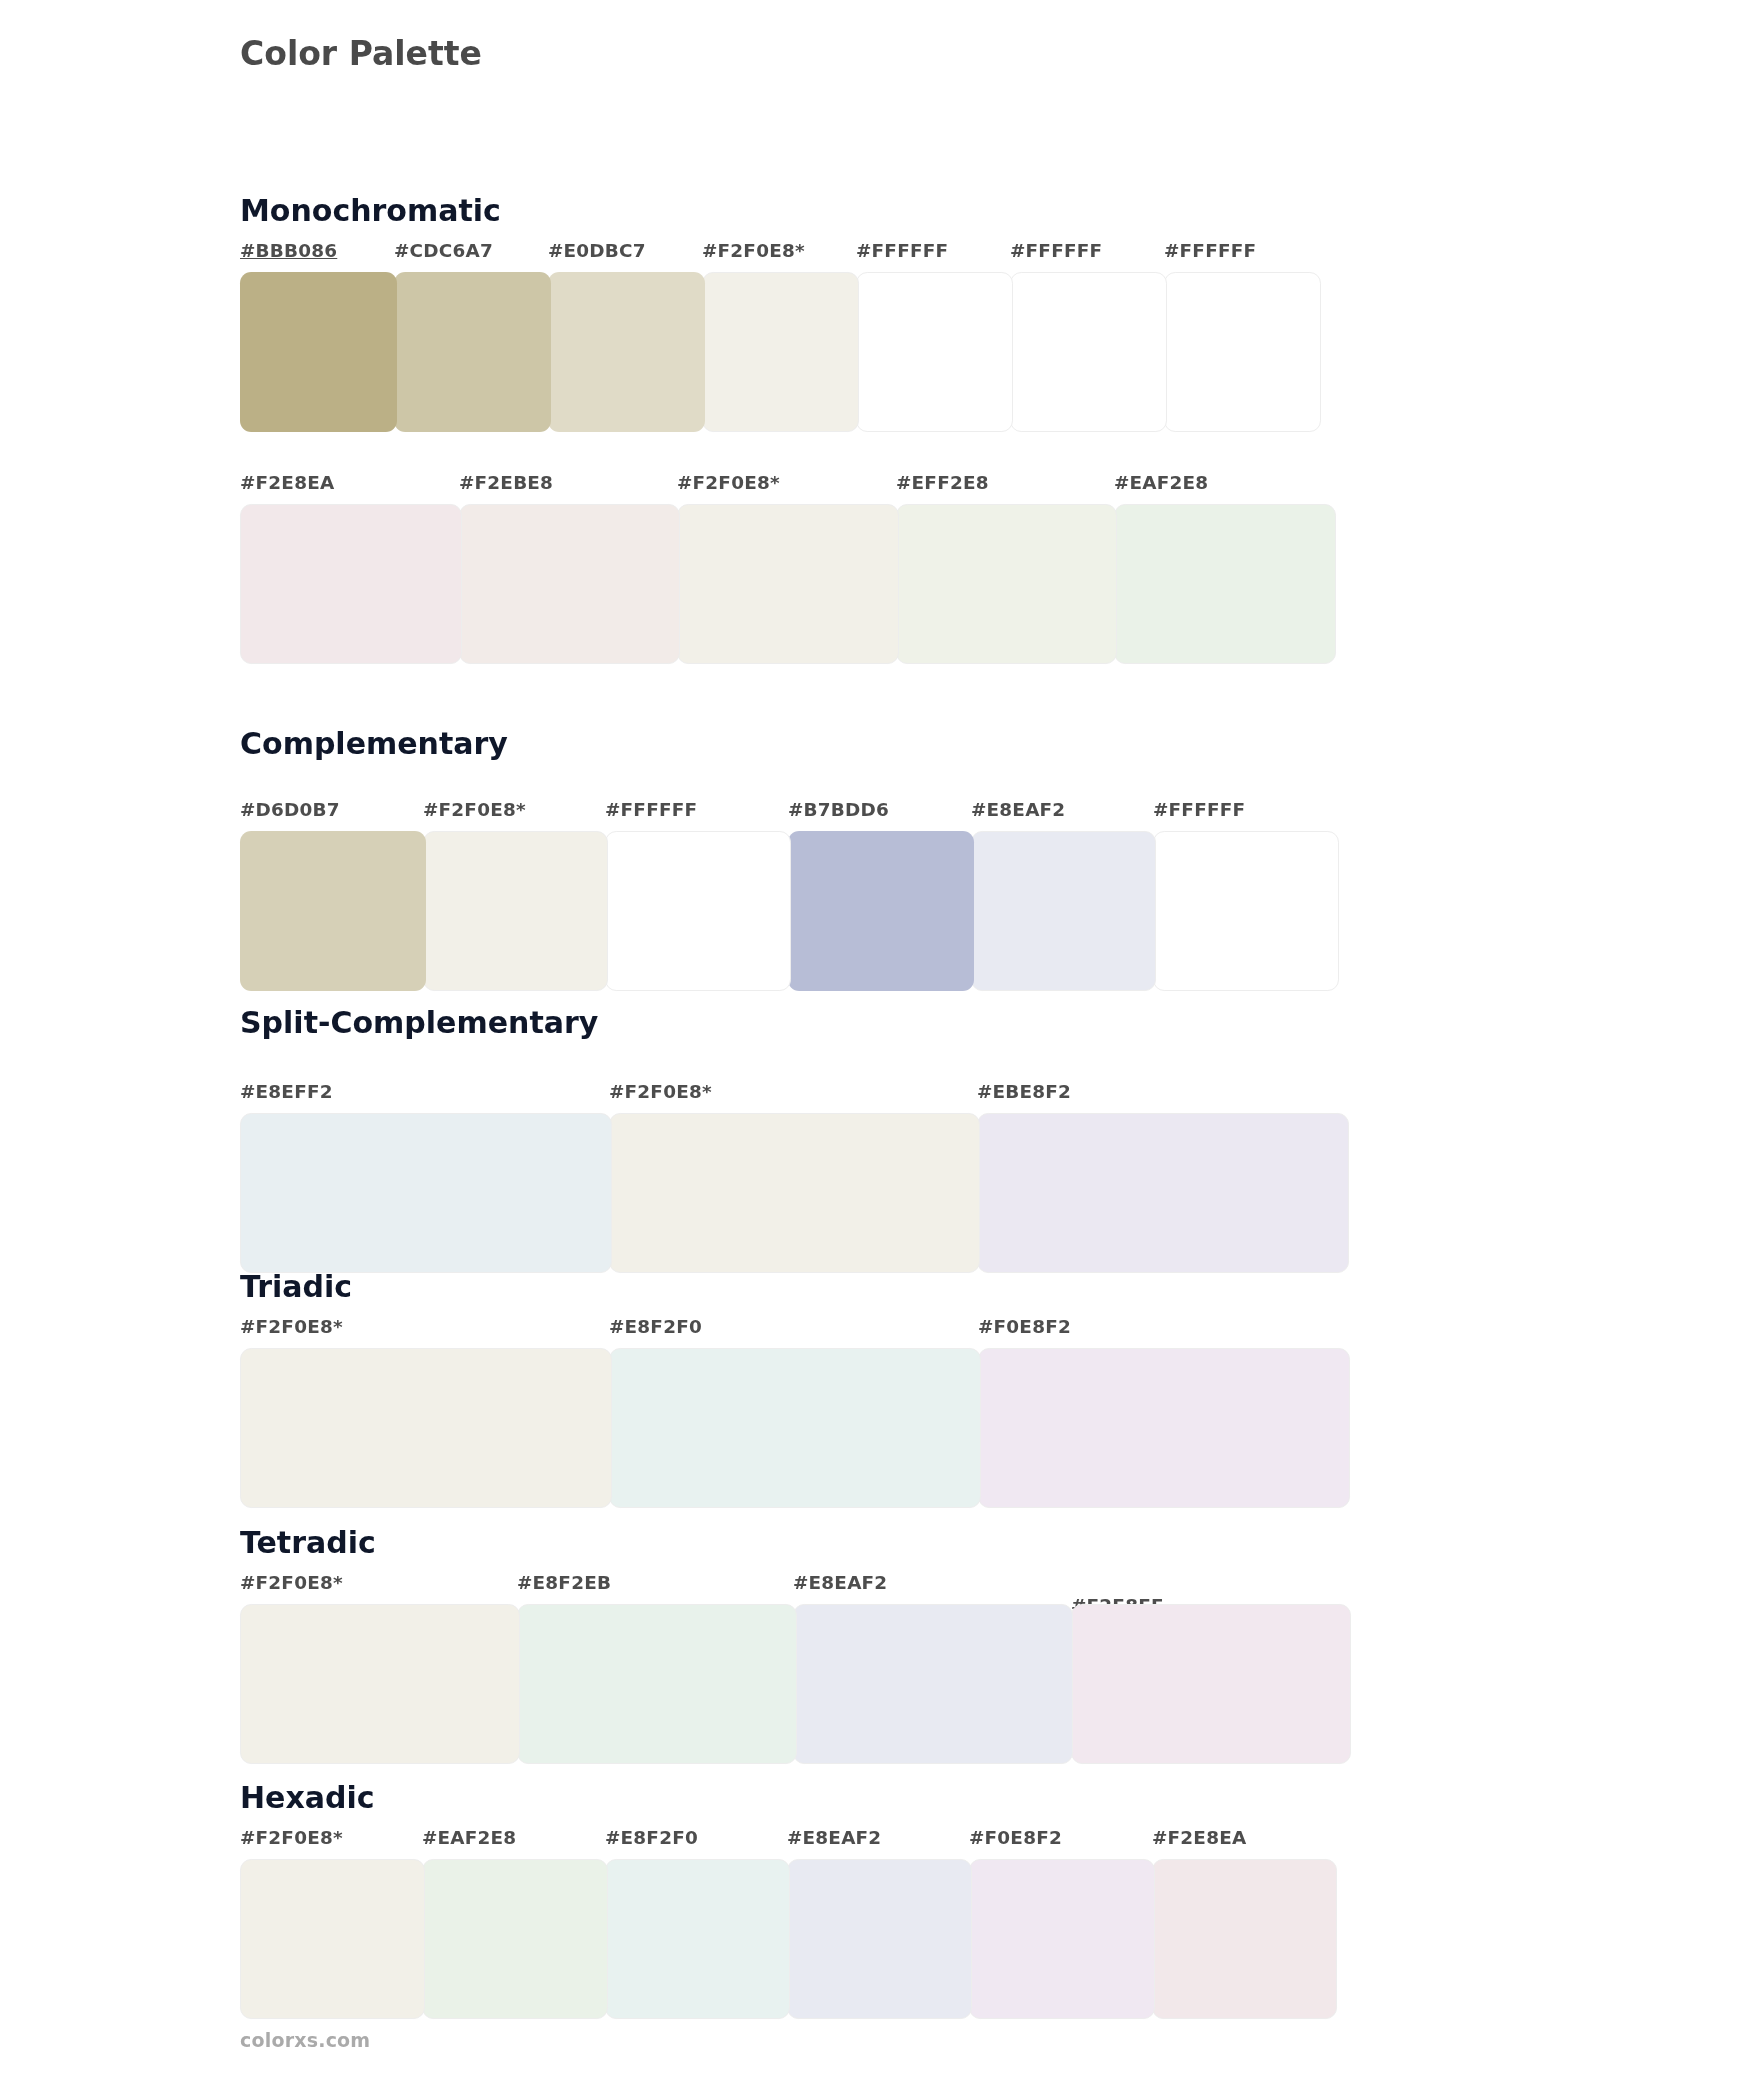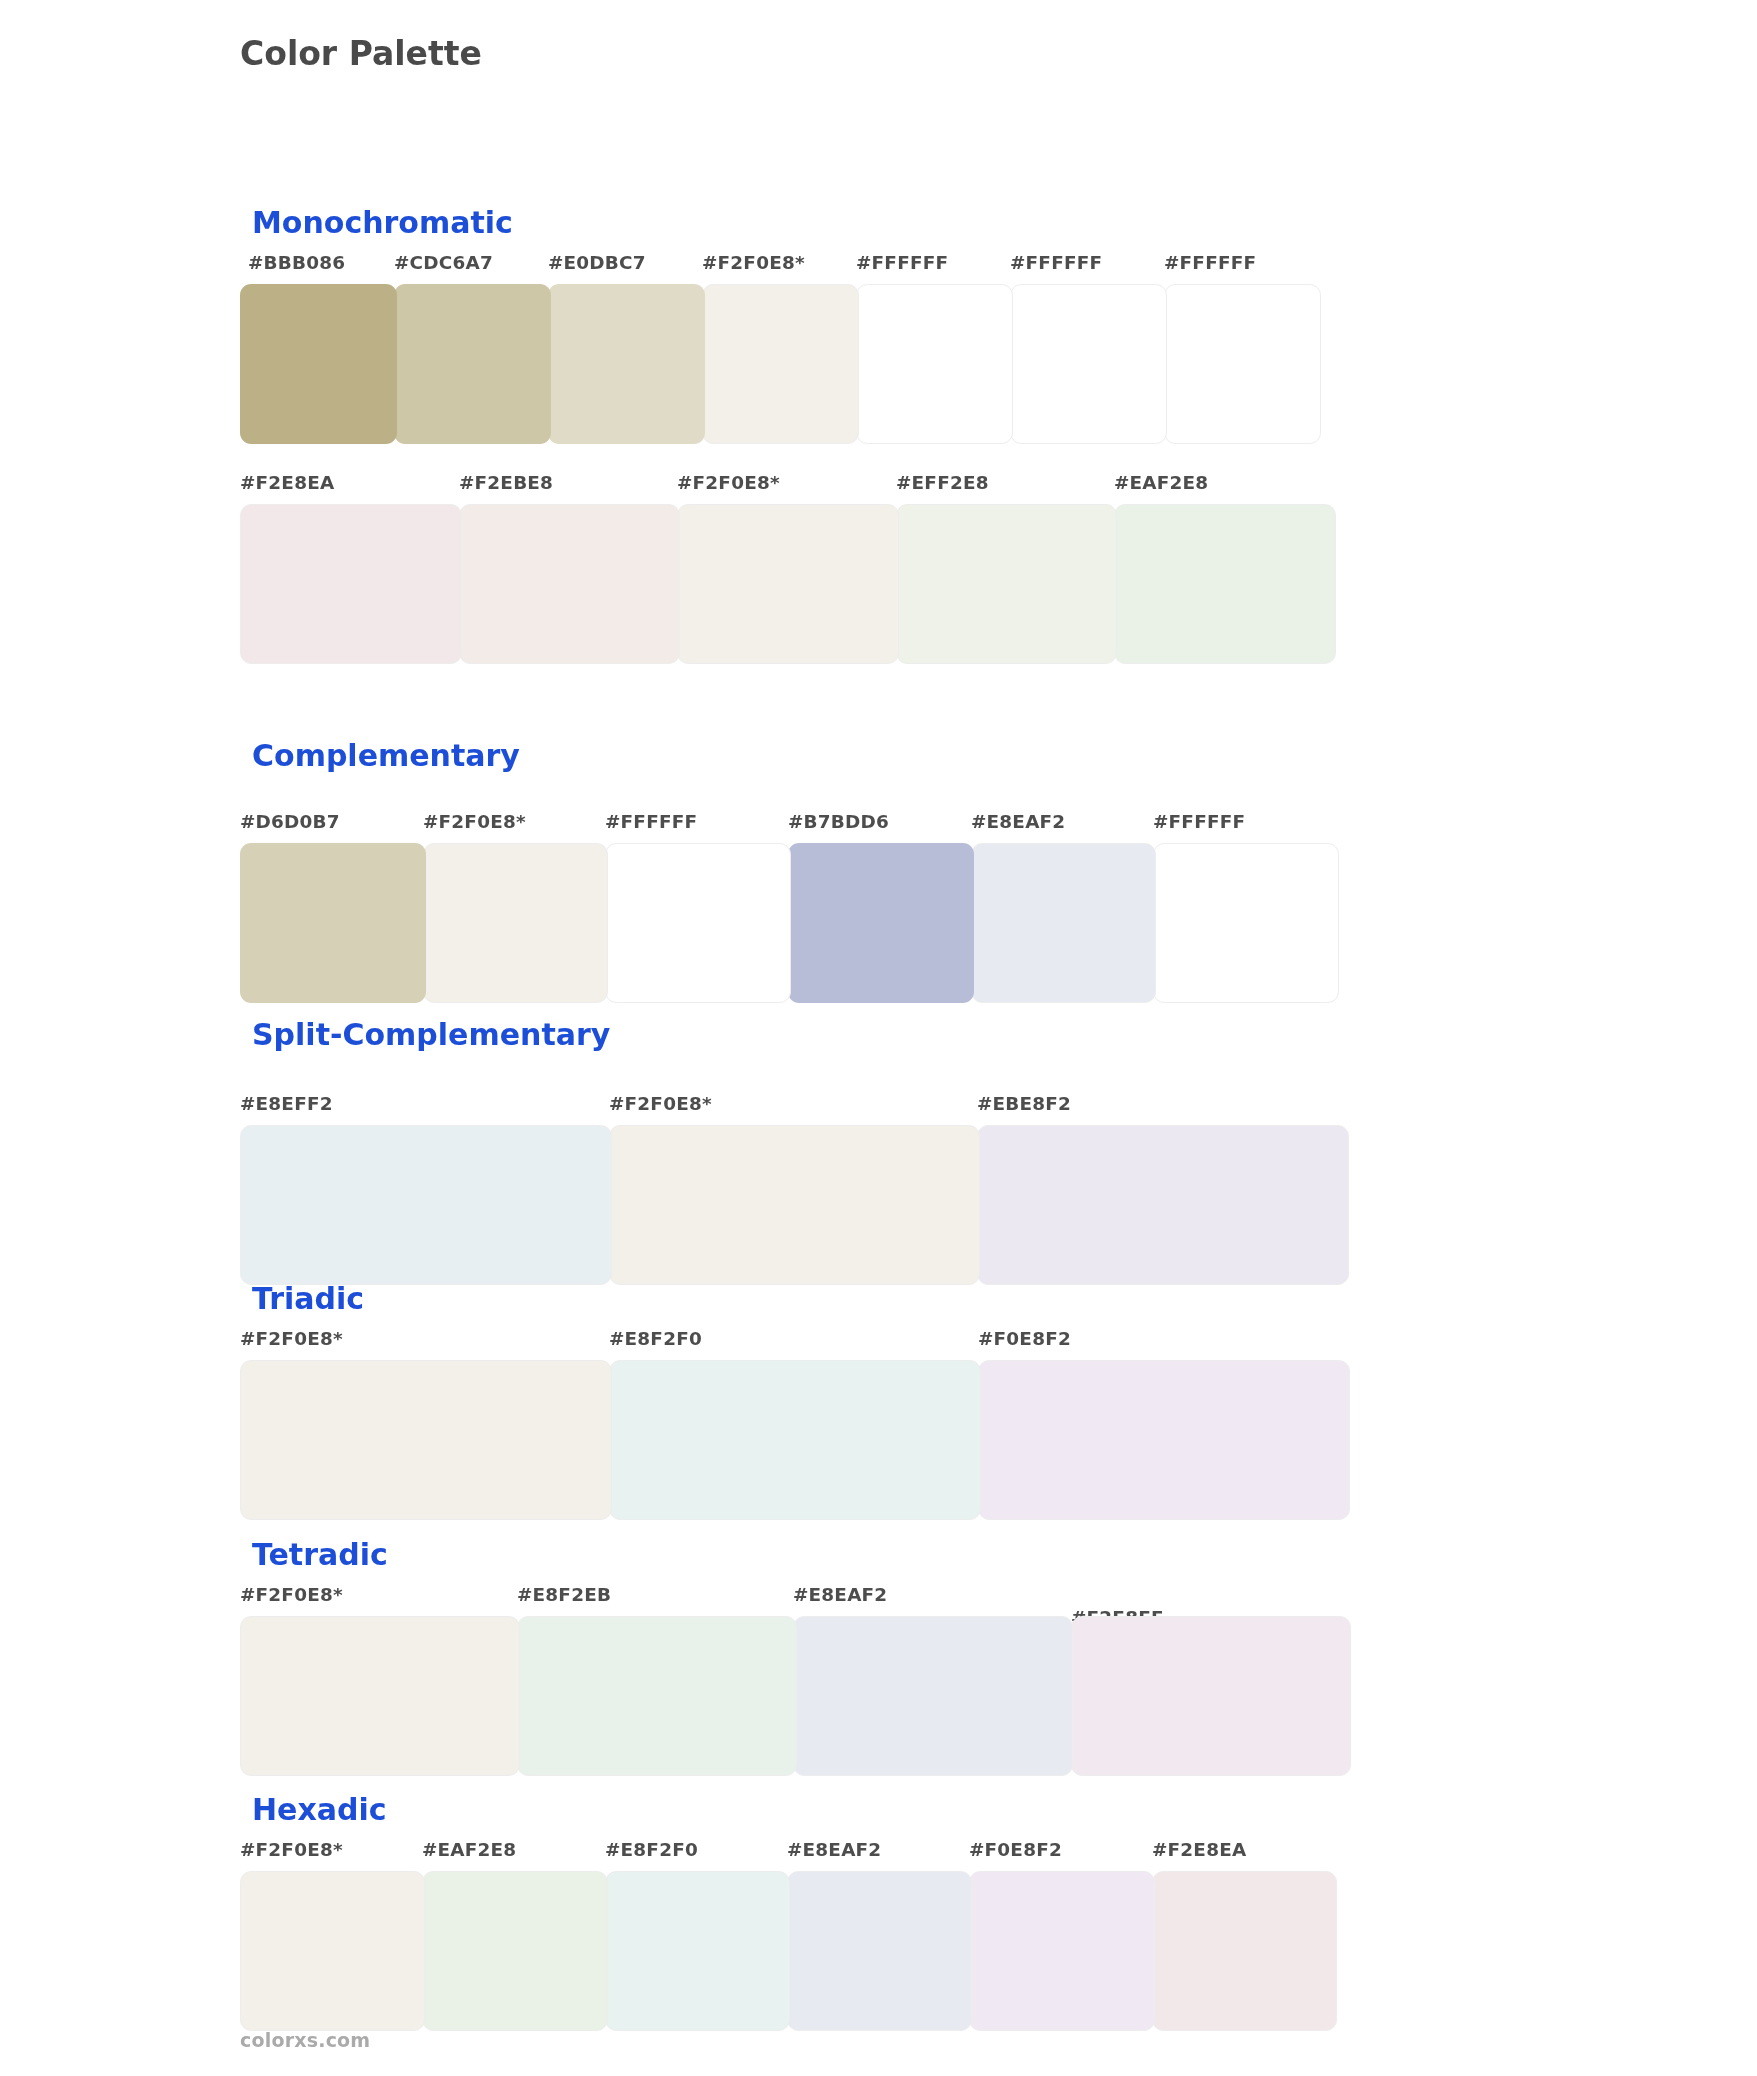--- a/index.html
+++ b/index.html
@@ -59,22 +59,22 @@
   }
 
   .section {
     position: absolute;
     left: 240px;
   }
 
   .section-heading {
     font-size: 30px;
     font-weight: bold;
-    color: #1d4ed8;
-    margin: 12px;
+    color: #0f172a;
+    margin: 0;
     line-height: 1;
     white-space: nowrap;
   }
 
   .labels-row {
     position: relative;
     height: 27px;
     margin-top: 14.4px;
   }
 
@@ -124,21 +124,21 @@
 <div class="page">
 
   <div class="header">
     <h2 class="subtitle">Color Palette</h2>
   </div>
 
   <div class="sections" id="sections-root">
       <div class="section" style="top: 196px;">
         <div class="section-heading">Monochromatic</div>
         <div class="labels-row" style="width: 1078px;">
-          <div class="swatch-label" style="left: 8px;">#BBB086</div>
+          <div class="swatch-label" style="left: 0px; text-decoration: underline;">#BBB086</div>
           <div class="swatch-label" style="left: 154px;">#CDC6A7</div>
           <div class="swatch-label" style="left: 308px;">#E0DBC7</div>
           <div class="swatch-label" style="left: 462px;">#F2F0E8*</div>
           <div class="swatch-label" style="left: 616px;">#FFFFFF</div>
           <div class="swatch-label" style="left: 770px;">#FFFFFF</div>
           <div class="swatch-label" style="left: 924px;">#FFFFFF</div>
         </div>
         <div class="swatches-row" style="width: 1078px;">
           <div class="swatch" title="#BBB086" style="left: 0px; width: 157px; background: rgb(187, 176, 134); z-index: 100;"></div>
           <div class="swatch" title="#CDC6A7" style="left: 154px; width: 157px; background: rgb(205, 198, 167); z-index: 99;"></div>

